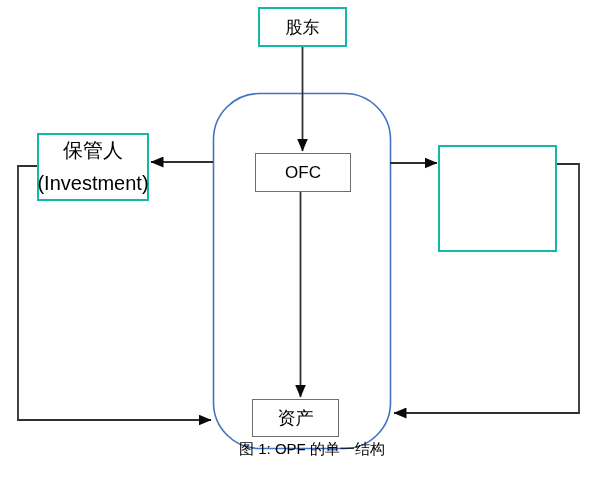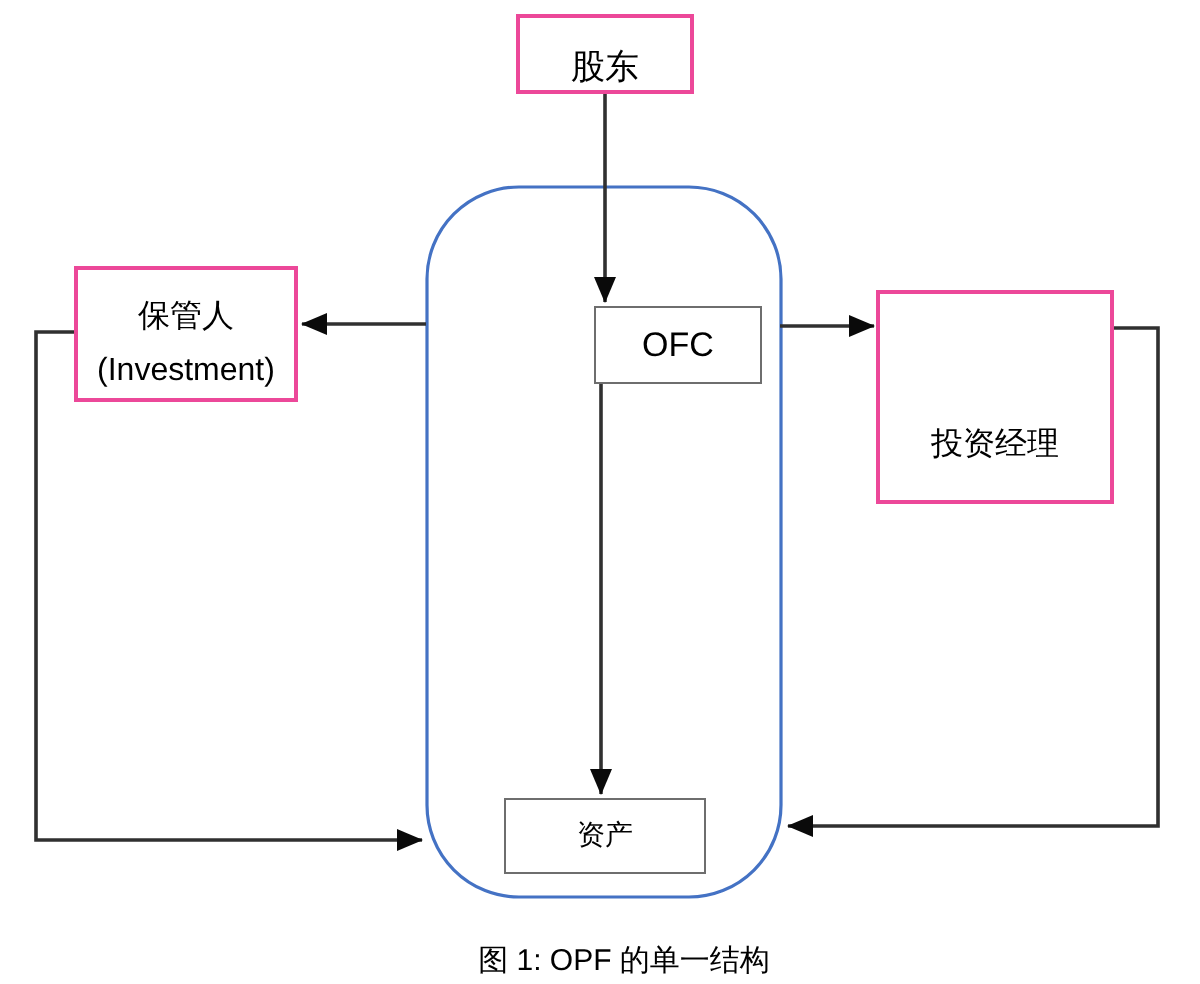--- a/index.html
+++ b/index.html
@@ -34,32 +34,32 @@
     position: absolute;
     background: #ffffff;
     display: flex;
     flex-direction: column;
     align-items: center;
     justify-content: center;
     text-align: center;
     color: #000000;
     box-sizing: border-box;
   }
-  .border-dark { border: 2px solid #ec4899; justify-content: flex-end; }
+  .border-dark { border: 2px solid #14b8a6; }
   .border-gray { border: 1.6px solid #6e6e6e; }
   .node-shareholder { left: 258px; top: 7px;   width: 89px;  height: 40px; font-size: 17px; }
-  .node-ofc         { left: 255px; top: 153px; width: 84px;  height: 39px; font-size: 17px; margin-left: 42px; }
-  .node-custodian   { left: 37px;  top: 133px; width: 112px; height: 68px; font-size: 16px; line-height: 1.65; }
+  .node-ofc         { left: 255px; top: 153px; width: 96px;  height: 39px; font-size: 17px; }
+  .node-custodian   { left: 37px;  top: 133px; width: 112px; height: 68px; font-size: 20px; line-height: 1.65; }
   .node-im          { left: 438px; top: 145px; width: 119px; height: 107px; font-size: 16px; line-height: 1.55; }
   .node-im .zh-line { margin-bottom: 14px; }
-  .node-asset       { left: 252px; top: 399px; width: 101px; height: 38px; font-size: 14px; }
+  .node-asset       { left: 252px; top: 399px; width: 87px; height: 38px; font-size: 18px; }
   .caption {
     position: absolute;
     left: 152px;
-    top: 471px;
+    top: 440px;
     width: 320px;
     text-align: center;
     font-size: 15px;
     color: #000000;
     white-space: nowrap;
   }
 </style>
 </head>
 <body>
 
@@ -94,21 +94,20 @@
   <div class="node node-custodian border-dark">
     <span>保管人</span>
     <span>(Investment)</span>
   </div>
 
   <div class="node node-ofc border-gray">
     <span>OFC</span>
   </div>
 
   <div class="node node-im border-dark">
-    <span class="zh-line">投资经理</span>
   </div>
 
   <div class="node node-asset border-gray">
     <span>资产</span>
   </div>
 
   <div class="caption">图 1: OPF 的单一结构</div>
 
 </div>
 

